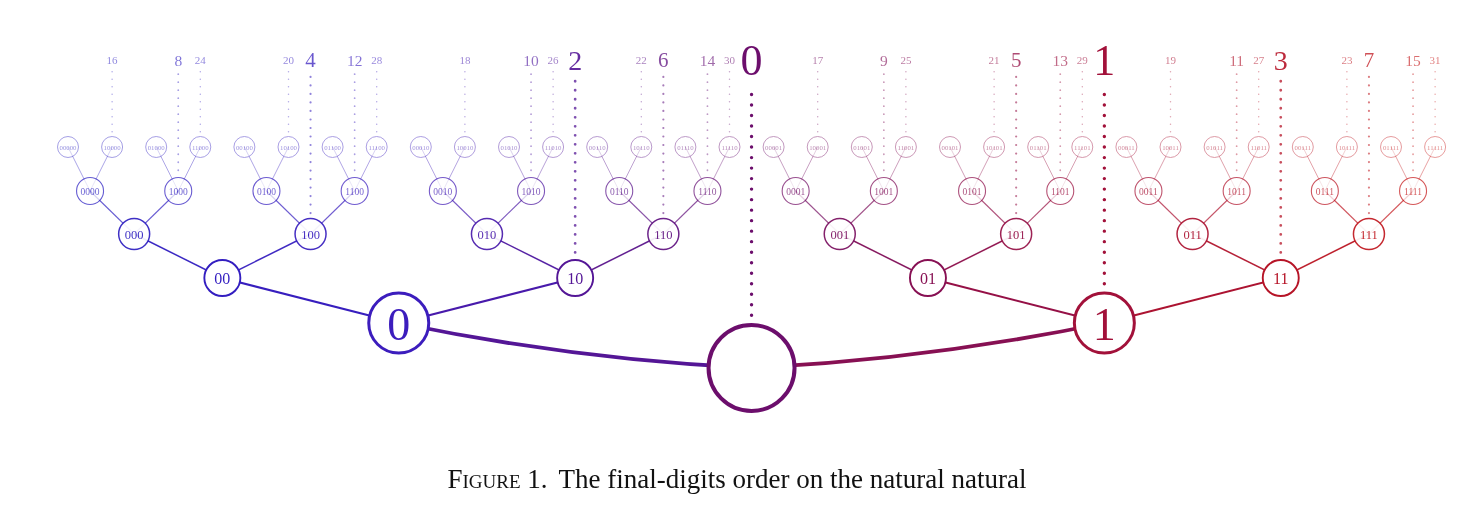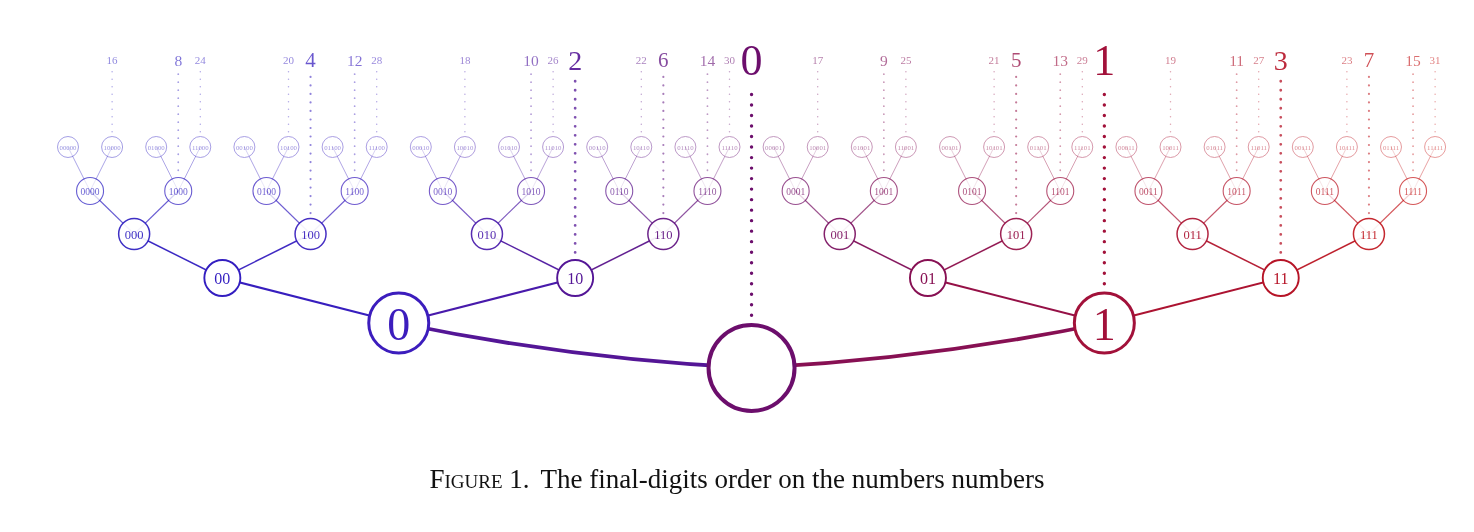--- a/index.html
+++ b/index.html
@@ -400,14 +400,14 @@
       <text x="1391" y="147.5" fill="rgb(195,22,28)" font-size="6.8" text-anchor="middle" dominant-baseline="central">01111</text>
     </g>
     <g opacity="0.5">
       <circle cx="1435.1000000000001" cy="147" r="10.5" fill="#ffffff" stroke="rgb(200,23,23)" stroke-width="0.85"></circle>
       <text x="1435.1000000000001" y="147.5" fill="rgb(200,23,23)" font-size="6.8" text-anchor="middle" dominant-baseline="central">11111</text>
     </g>
   </svg>
 
 <div class="caption">
   <span class="sc">Figure</span>
-  <span>1.</span><span class="gap"></span><span>The final-digits order on the numbers numbers</span>
+  <span>1.</span><span class="gap"></span><span>The final-digits order on the natural natural</span>
 </div>
 
 </body></html>

